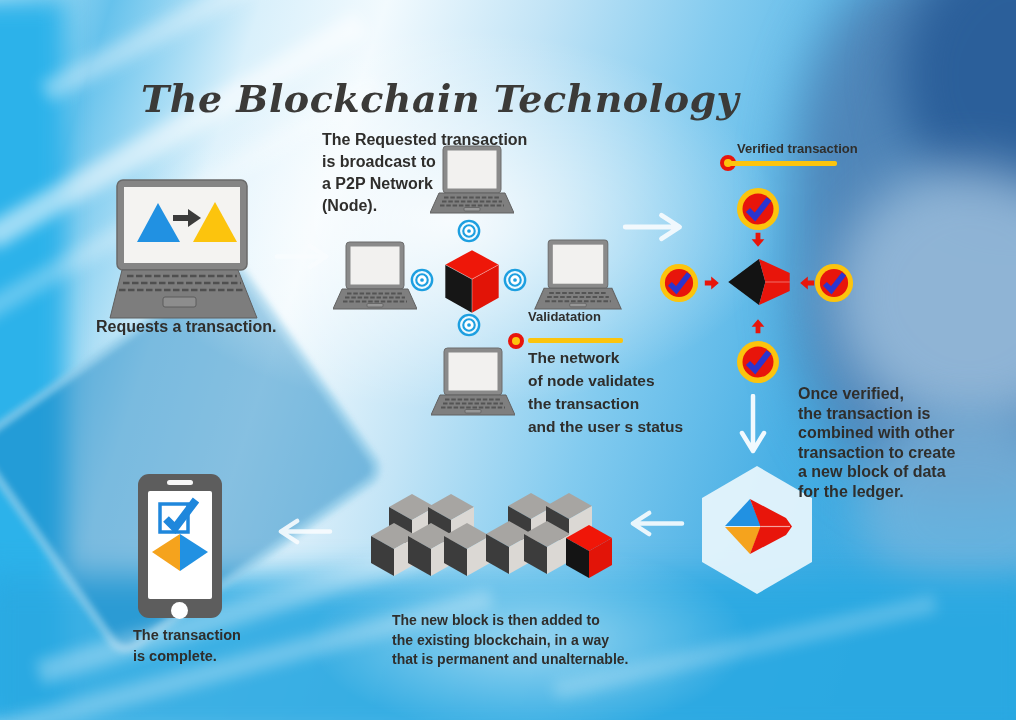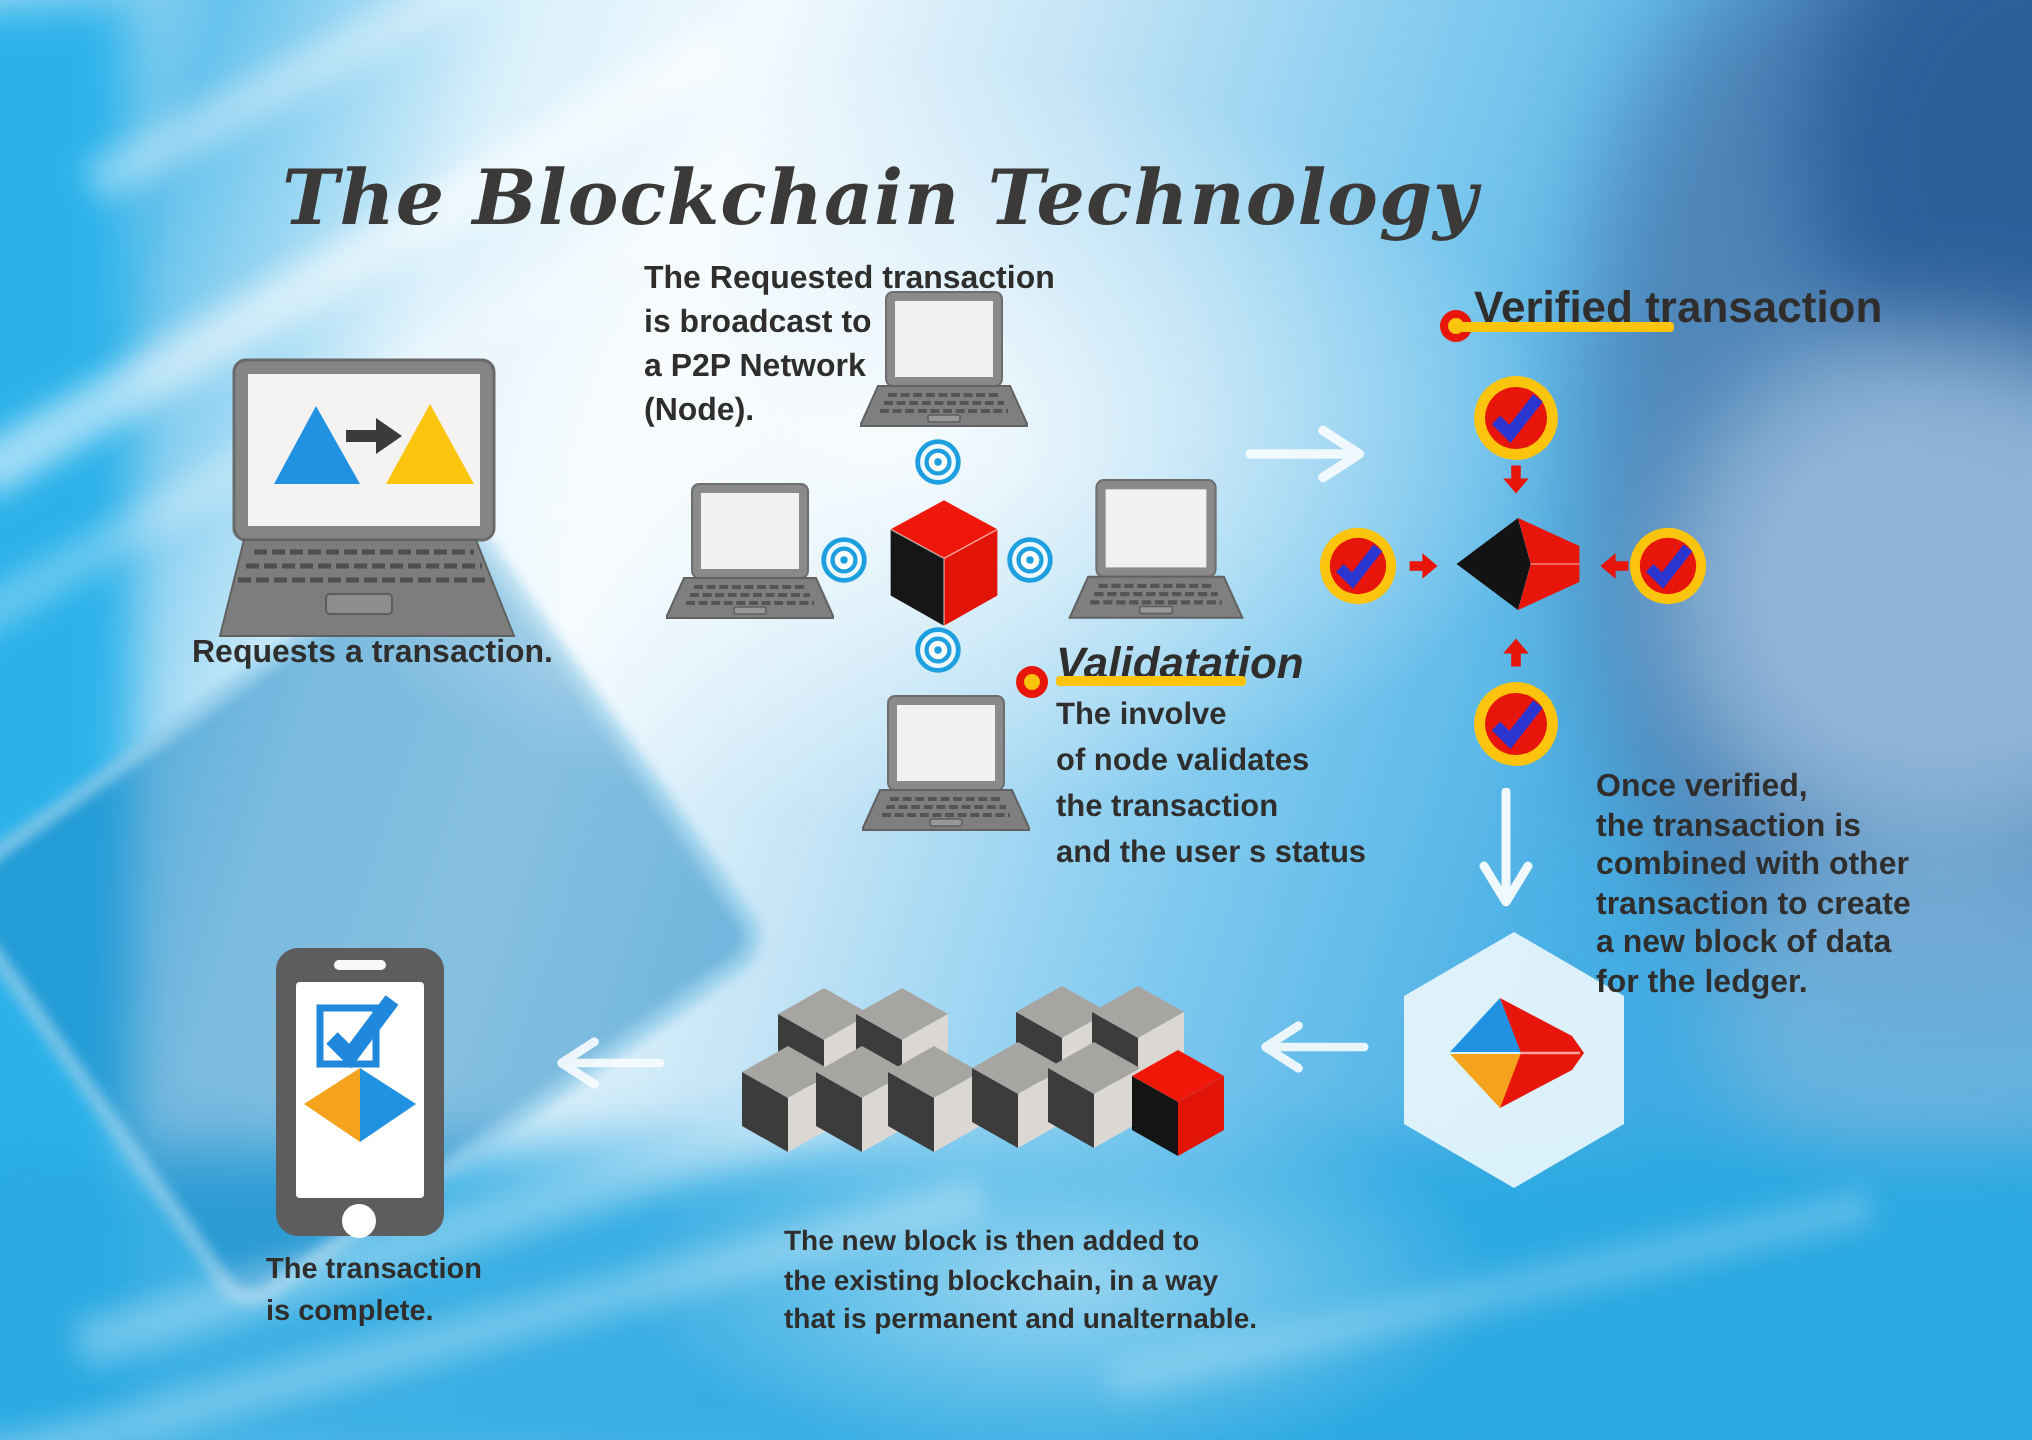--- a/index.html
+++ b/index.html
@@ -36,22 +36,22 @@
       background:rgba(26,134,196,.5);border:8px solid rgba(190,230,248,.55);
       border-radius:20px;filter:blur(3px);}
 
   
   .title{left:141px;top:76px;font-family:"DejaVu Serif",serif;font-style:italic;
       font-weight:700;font-size:38px;color:#3b3a38;letter-spacing:.5px;white-space:nowrap;z-index:4;}
   .tb{z-index:4;font-weight:700;color:#2f2e2c;}
   .line{white-space:nowrap;}
   .broadcast{left:322px;top:129px;font-size:16px;line-height:22px;}
   .cap-request{left:96px;top:318px;font-size:16px;}
-  .hd{font-size:22px;}
-  .hd-validation{left:528px;top:319px;font-style:italic;}
+  .hd{font-size:13px;}
+  .hd-validation{left:528px;top:309px;}
   .hd-verified{left:737px;top:141px;}
   .body-validation{left:528px;top:346px;font-size:15.5px;line-height:23px;}
   .body-verified{left:797px;top:176px;font-size:15.5px;line-height:21.5px;}
   .body-ledger{left:798px;top:384px;font-size:16px;line-height:19.5px;}
   .body-chain{left:392px;top:571px;font-size:14px;line-height:19.5px;margin-top:40px;}
   .body-complete{left:133px;top:625px;font-size:14.5px;line-height:21px;}
 
   .bullet{width:8px;height:8px;background:#fcc40d;border:4px solid #e8150b;
       border-radius:50%;z-index:4;}
   .bullet-verified{left:720px;top:155px;}
@@ -192,21 +192,21 @@
     <polygon points="50,52 96,27 96,84 50,110" fill="#e21407"></polygon>
     <path d="M4,27 L50,52 L96,27 M50,52 V110" stroke="rgba(255,255,255,.55)" stroke-width="1.2" fill="none"></path>
   </svg>
 
   <div class="abs bullet bullet-validation"></div>
   <div class="abs tb hd hd-validation">
     <div class="line">Validatation</div>
   </div>
   <div class="abs uline ul-validation"></div>
   <div class="abs tb body-validation">
-    <div class="line">The involve</div>
+    <div class="line">The network</div>
     <div class="line">of node validates</div>
     <div class="line">the transaction</div>
     <div class="line">and the user s status</div>
   </div>
 
   <svg class="icon" style="left:622px;top:211px" width="64" height="32">
       <use href="#flow-right"></use>
     </svg>
 
   <div class="abs bullet bullet-verified"></div>

